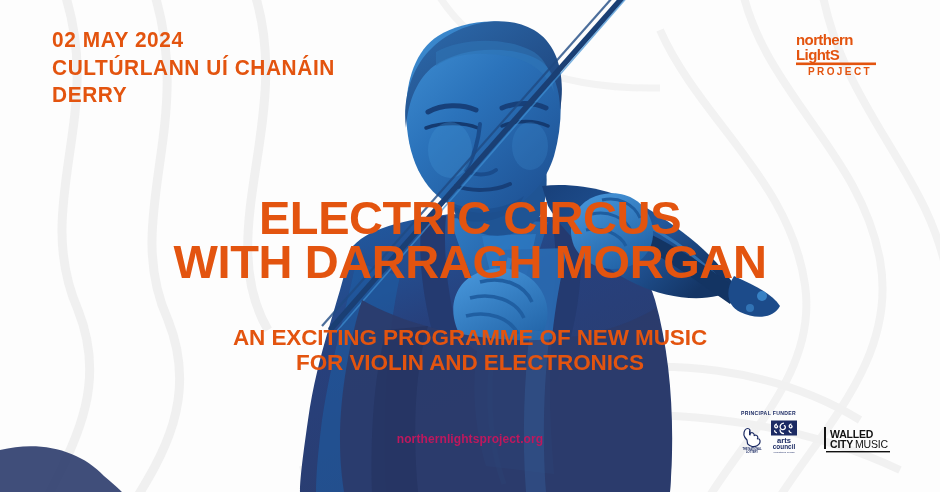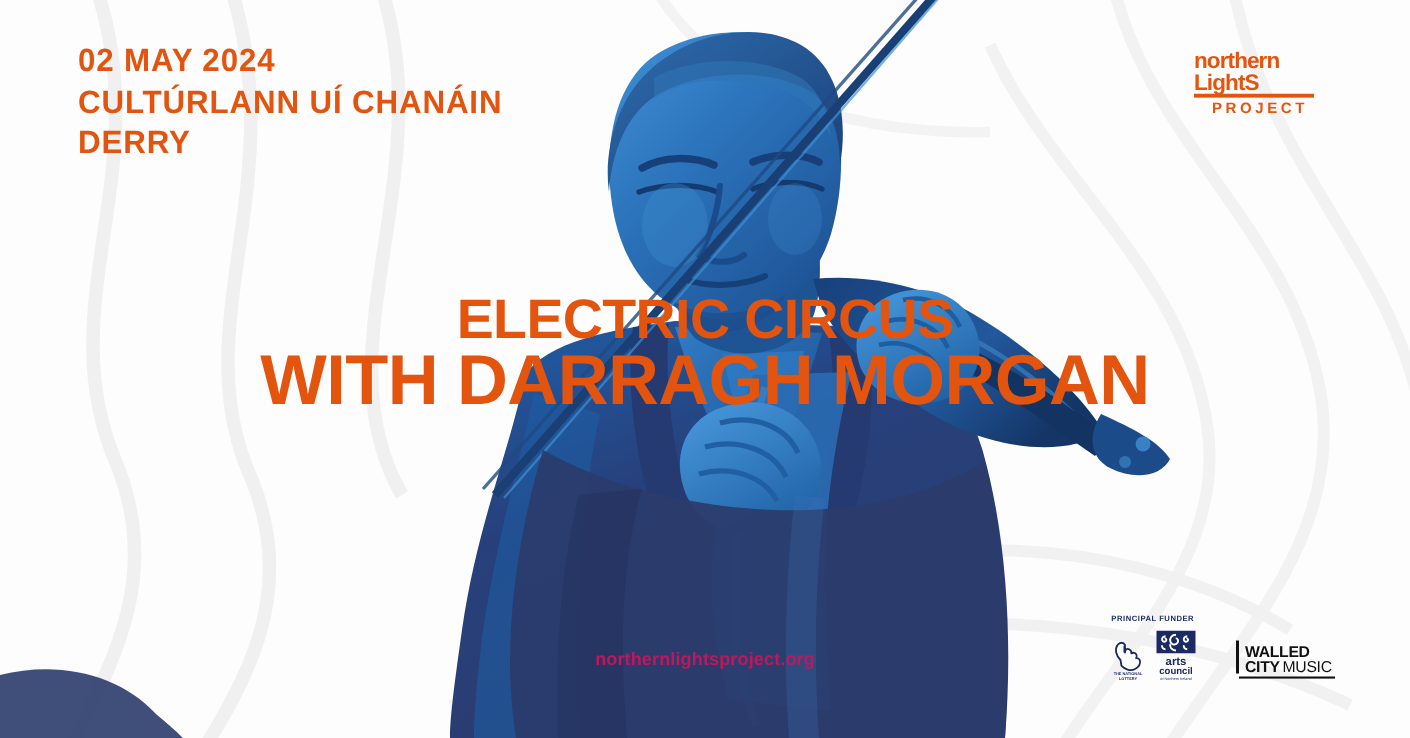--- a/index.html
+++ b/index.html
@@ -81,21 +81,21 @@
     font-weight: 800;
     line-height: 0.94;
     text-transform: uppercase;
   }
   .title-line {
     font-size: 48px;
     letter-spacing: -0.4px;
     transform: scaleX(1.0);
     white-space: nowrap;
   }
-  .title-line.l1 { font-size: 37px; }
+  .title-line.l1 { font-size: 47px; }
   .title-line.l2 { font-size: 47px; }
 
   .subtitle-block {
     position: absolute;
     left: 0;
     right: 0;
     top: 325px;
     z-index: 6;
     text-align: center;
     color: #E3540F;
@@ -340,20 +340,24 @@
     <text x="2" y="30" font-family="'Liberation Sans', sans-serif" font-size="15" font-weight="700" fill="#E3540F" letter-spacing="-0.6">LightS</text>
     <rect x="2" y="32.5" width="80" height="2.6" fill="#E3540F"></rect>
     <text x="14" y="45" font-family="'Liberation Sans', sans-serif" font-size="10" font-weight="700" fill="#E3540F" letter-spacing="2.4">PROJECT</text>
   </svg>
 
   <div class="title-block">
     <div class="title-line l1">ELECTRIC CIRCUS</div>
     <div class="title-line l2">WITH DARRAGH MORGAN</div>
   </div>
 
+  <div class="subtitle-block">
+    <div>AN EXCITING PROGRAMME OF NEW MUSIC</div>
+    <div>FOR VIOLIN AND ELECTRONICS</div>
+  </div>
 
   <div class="website">northernlightsproject.org</div>
 
   <div class="sponsors">
 
     <div class="sponsor">
       <div class="principal-funder-label">PRINCIPAL FUNDER</div>
       <div class="sponsor-row">
         <svg width="26" height="34" viewBox="0 0 26 34">
           <path d="M8 20 C5 17, 4 13, 6 10 C7.5 8, 10 8, 11 10 L11 15

